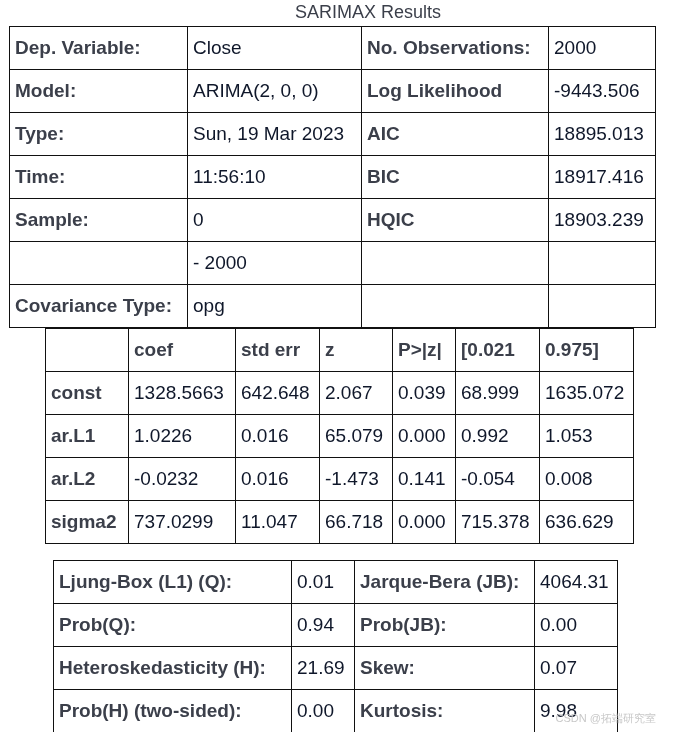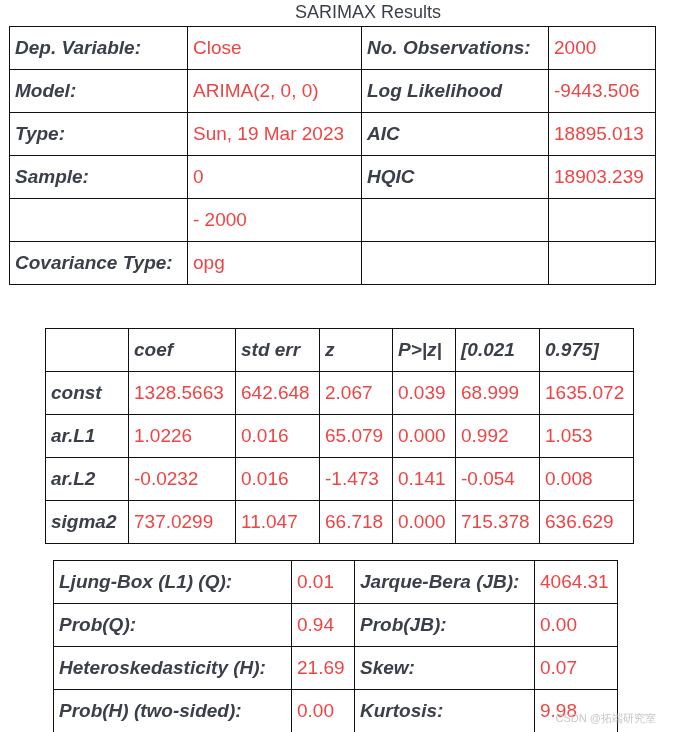--- a/index.html
+++ b/index.html
@@ -21,22 +21,22 @@
     font-family: "Liberation Sans", sans-serif;
   }
   table.res td, table.res th {
     border: 1.5px solid #111;
     padding: 0 5px;
     height: 40px;
     white-space: nowrap;
     text-align: left;
     vertical-align: middle;
   }
-  table.res th { font-weight: bold; color: #3b3f4a; font-style: italic; }
-  table.res td { font-weight: normal; color: #ef4444; }
+  table.res th { font-weight: bold; color: #3b3f4a; }
+  table.res td { font-weight: normal; color: #0f172a; }
   #t1 { top: 26px; }
   #t1 col.c1 { width: 178px; } #t1 col.c2 { width: 174px; }
   #t1 col.c3 { width: 187px; } #t1 col.c4 { width: 107px; }
   #t2 { top: 328px; margin-left: 36px; }
   #t2 col.d0 { width: 83px; } #t2 col.d1 { width: 107px; } #t2 col.d2 { width: 84px; }
   #t2 col.d3 { width: 73px; } #t2 col.d4 { width: 63px; } #t2 col.d5 { width: 84px; }
   #t2 col.d6 { width: 94px; }
   #t3 { top: 560px; margin-left: 44px; }
   #t3 col.e1 { width: 238px; } #t3 col.e2 { width: 63px; }
   #t3 col.e3 { width: 180px; } #t3 col.e4 { width: 83px; }
@@ -71,20 +71,26 @@
         <th>Log Likelihood</th>
         <td>-9443.506</td>
       </tr>
       <tr>
         <th>Type:</th>
         <td>Sun, 19 Mar 2023</td>
         <th>AIC</th>
         <td>18895.013</td>
       </tr>
       <tr>
+        <th>Time:</th>
+        <td>11:56:10</td>
+        <th>BIC</th>
+        <td>18917.416</td>
+      </tr>
+      <tr>
         <th>Sample:</th>
         <td>0</td>
         <th>HQIC</th>
         <td>18903.239</td>
       </tr>
       <tr>
         <th></th>
         <td>- 2000</td>
         <th></th>
         <td></td>

